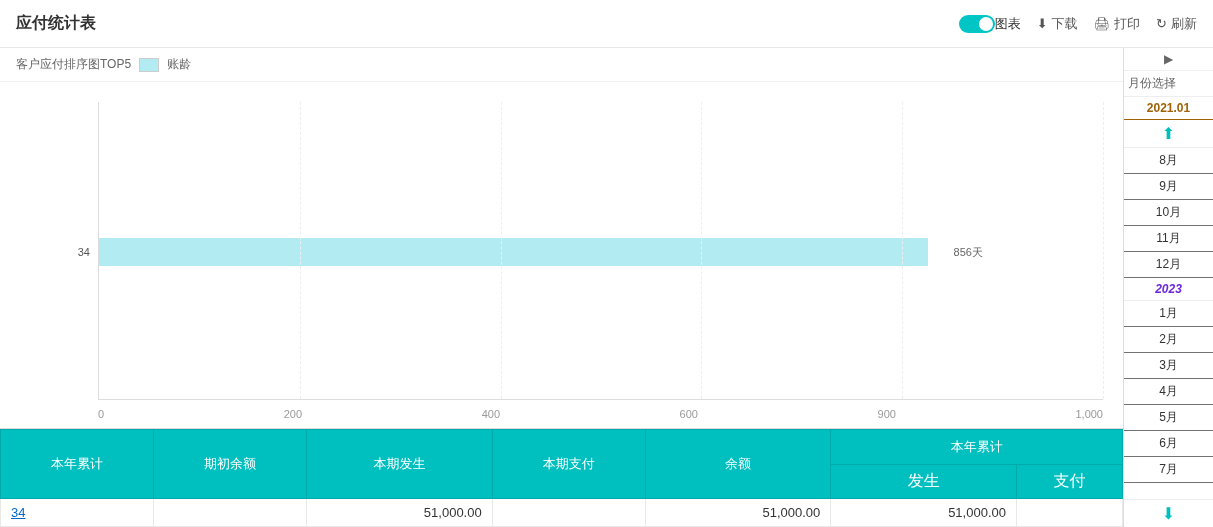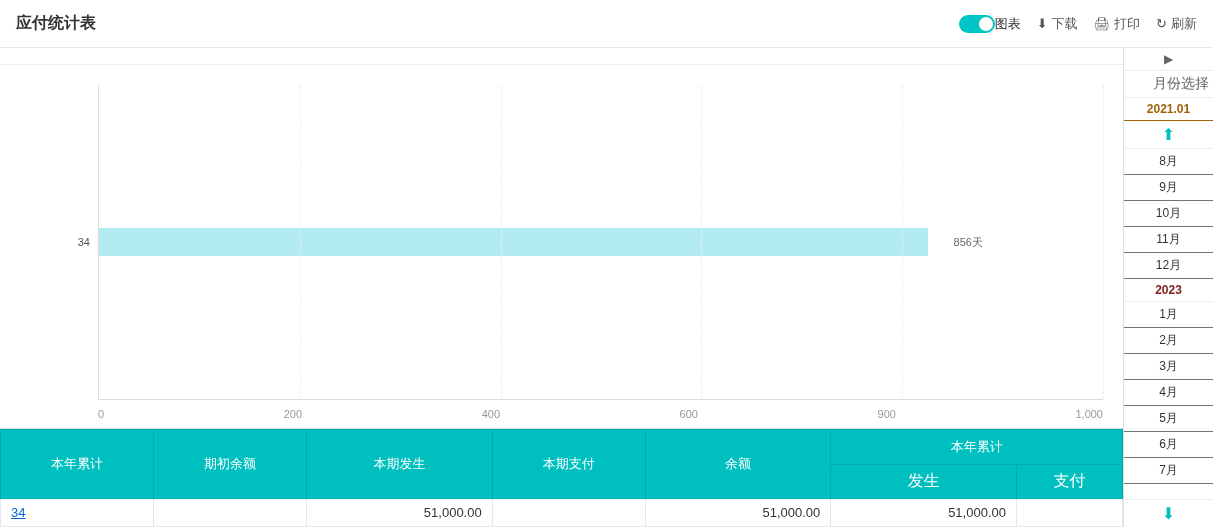--- a/index.html
+++ b/index.html
@@ -40,25 +40,25 @@
     .table-header-row th { background: #00bfbf; color: #fff; text-align: center; padding: 8px 6px; font-size: 13px; font-weight: normal; border: 1px solid #00aaaa; }
     .table-header-row th.span-header { border-bottom: 1px solid #00aaaa; }
     .table-sub-row th { background: #00bfbf; color: #fff; text-align: center; padding: 6px 6px; font-size: 16px; font-weight: normal; border: 1px solid #00aaaa; }
     .table-data-row td { text-align: right; padding: 6px 10px; font-size: 13px; border: 1px solid #e8e8e8; }
     .table-data-row td.left { text-align: left; }
     .table-data-row td a { color: #0066cc; text-decoration: underline; cursor: pointer; }
 
     
     .right-sidebar { width: 90px; border-left: 1px solid #ddd; background: #fff; display: flex; flex-direction: column; font-size: 12px; }
     .sidebar-expand-btn { text-align: center; padding: 4px; cursor: pointer; color: #666; border-bottom: 1px solid #eee; }
-    .sidebar-title { text-align: right; padding: 4px; color: #666; font-size: 14px; border-bottom: 1px solid #eee; }
+    .sidebar-title { text-align: left; padding: 4px; color: #666; font-size: 12px; border-bottom: 1px solid #eee; }
     .sidebar-year { text-align: center; padding: 4px 2px; color: #a16207; font-size: 12px; border-bottom: 1px solid #a16207; font-weight: bold; }
     .sidebar-up-btn { text-align: center; padding: 4px; cursor: pointer; color: #00bfbf; border-bottom: 1px solid #eee; font-size: 16px; }
     .sidebar-month { text-align: center; padding: 4px 2px; color: #333; cursor: pointer; border-bottom: 1px solid #737373; }
-    .sidebar-year-label { text-align: center; padding: 4px 2px; color: #7f1d1d; font-size: 12px; font-weight: bold; border-bottom: 1px solid #eee; background: #fff; }
+    .sidebar-year-label { text-align: center; padding: 4px 2px; color: #6d28d9; font-size: 12px; font-weight: bold; border-bottom: 1px solid #eee; background: #fff; font-style: italic; }
     .sidebar-down-btn { text-align: center; padding: 4px; cursor: pointer; color: #00bfbf; border-top: 1px solid #eee; font-size: 16px; margin-top: auto; }
   </style>
 </head>
 <body>
 
 <div class="page-wrapper">
 
   <div class="header">
     <span class="header-title">应付统计表</span>
     <div class="header-actions">
@@ -79,20 +79,25 @@
         <span>刷新</span>
       </div>
     </div>
   </div>
 
   <div class="main-content">
 
     <div class="chart-section">
 
       <div class="chart-toolbar">
+        <div class="chart-legend">
+          <span>客户应付排序图TOP5</span>
+          <div class="legend-box"></div>
+          <span>账龄</span>
+        </div>
       </div>
 
       <div class="chart-area" style="position:relative; flex:1; min-height:200px;">
 
         <div style="position:absolute; top:45%; left:60px; right:60px;">
           <div style="display:flex; align-items:center;">
             <span style="width:30px; text-align:right; margin-right:8px; font-size:11px; color:#555;">34</span>
             <div style="flex:1; position:relative;">
               <div style="width:86%; height:28px; background:#b2ebf2; position:relative;">
                 <span style="position:absolute; right:-55px; top:50%; transform:translateY(-50%); font-size:11px; color:#666; white-space:nowrap;">856天</span>

